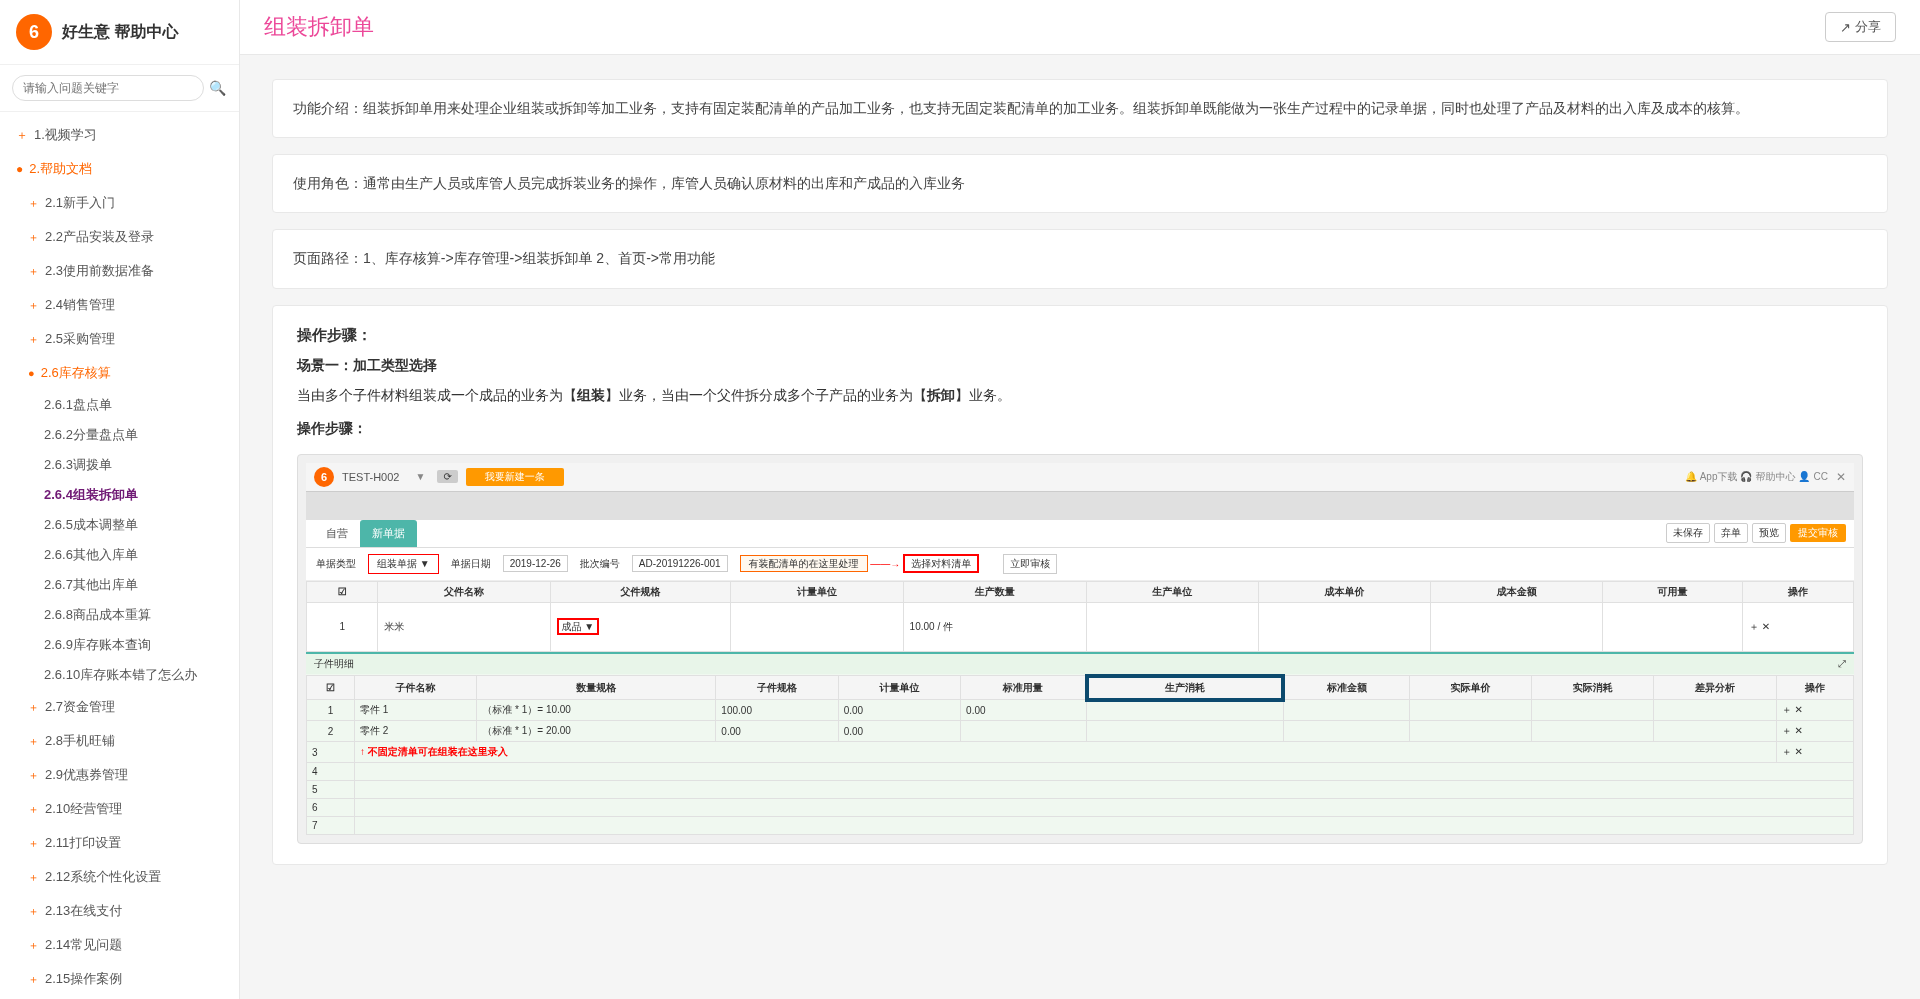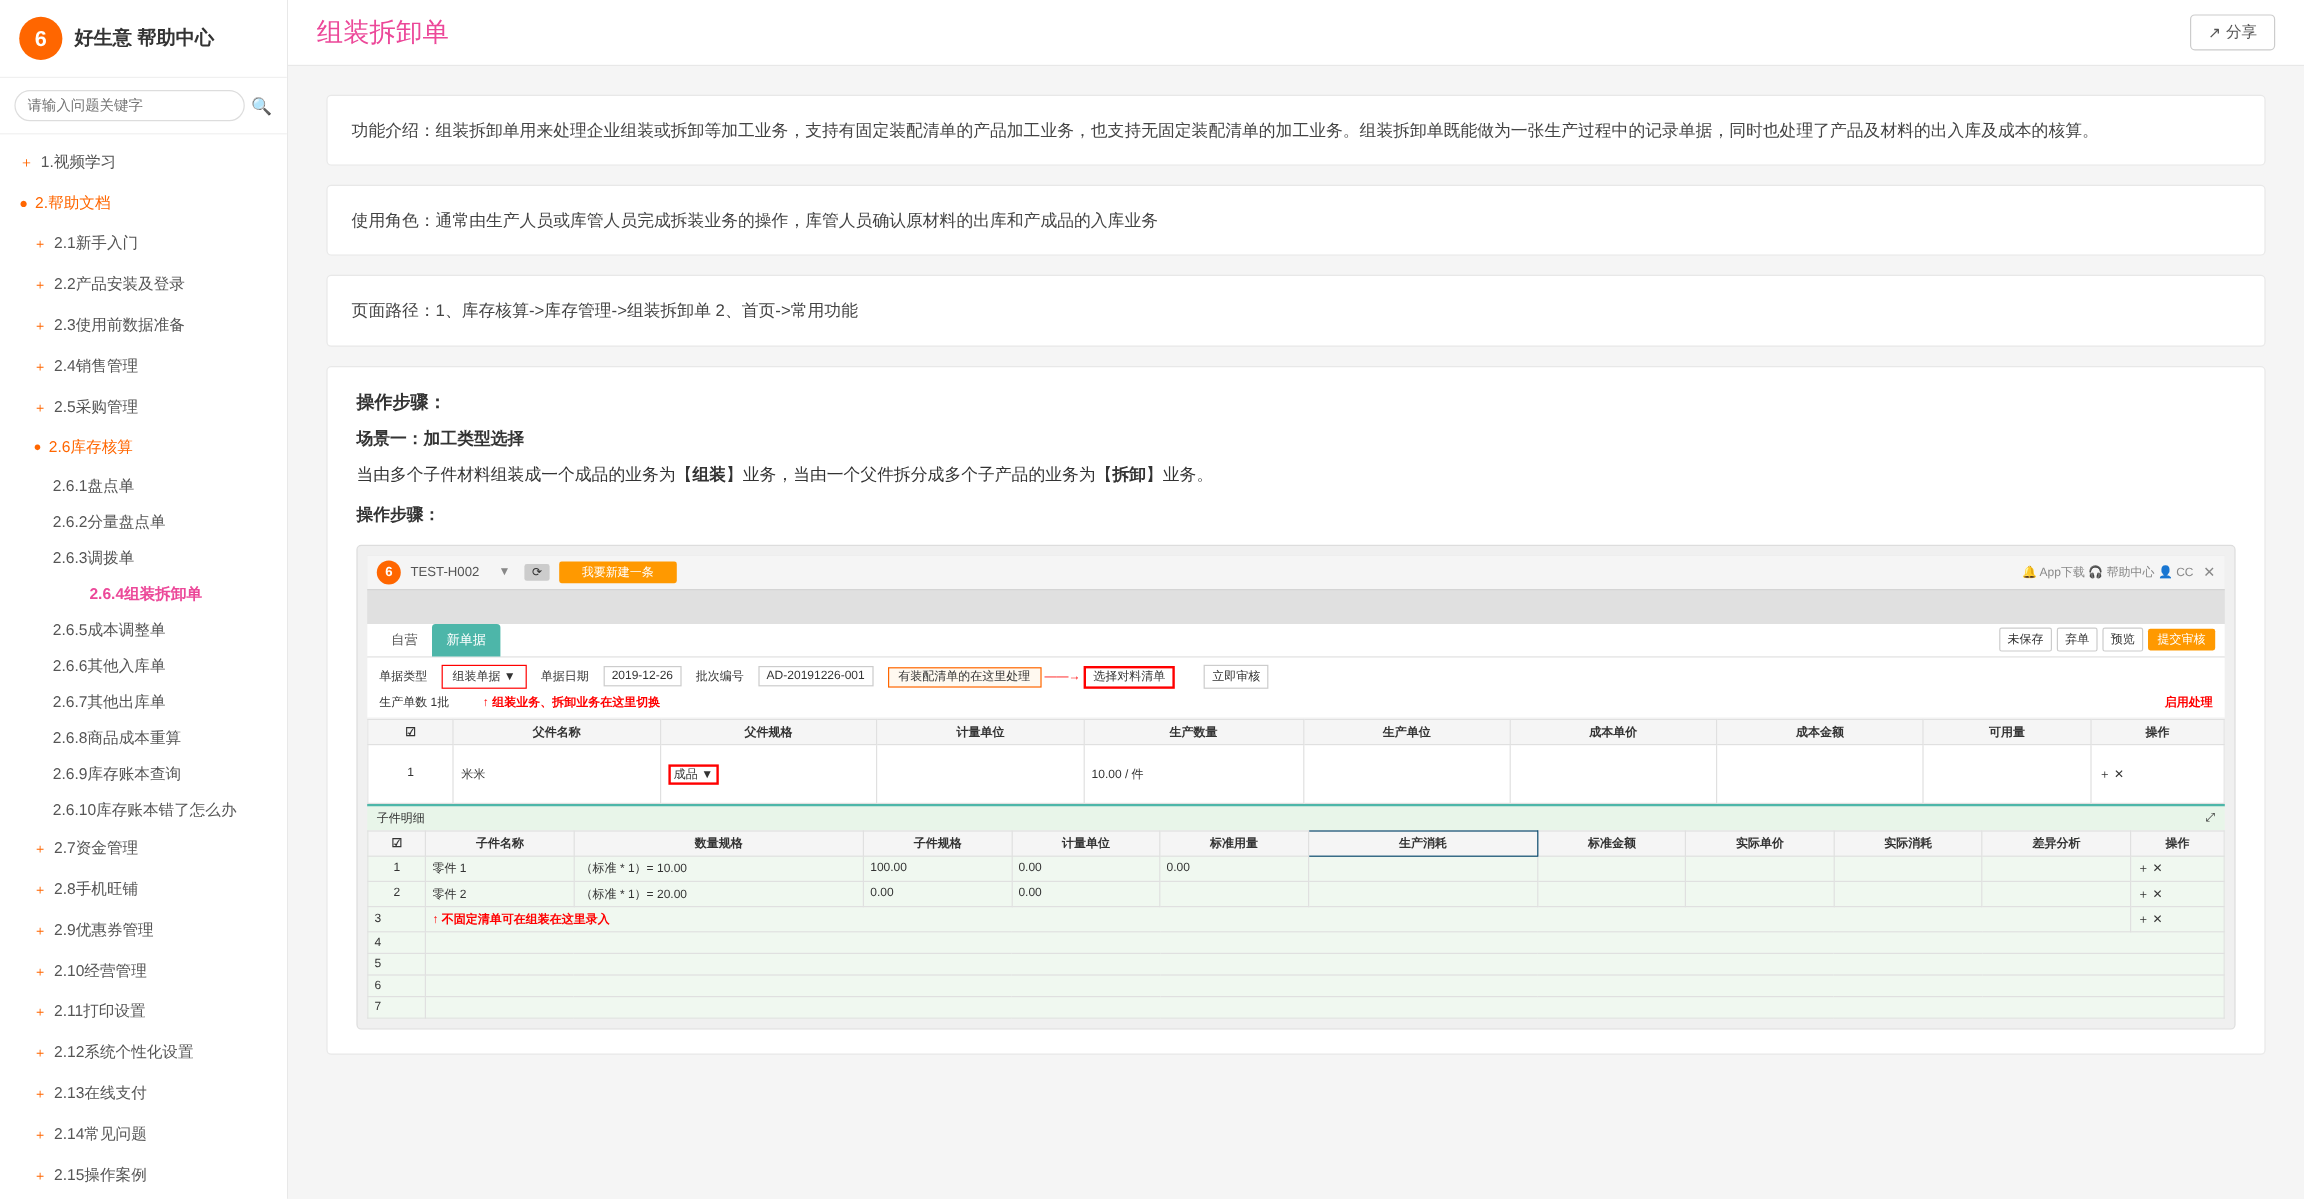--- a/index.html
+++ b/index.html
@@ -86,21 +86,21 @@
           <span class="plus-icon" style="color:#f60;font-size:11px;">＋</span>
           <span>2.5采购管理</span>
         </div>
         <div class="nav-item active" style="padding-left: 28px; color: rgb(255, 102, 0);">
           <span style="color:#f60;font-size:11px;">●</span>
           <span>2.6库存核算</span>
         </div>
         <div class="nav-sub-item" style="padding-left: 44px;">2.6.1盘点单</div>
         <div class="nav-sub-item" style="padding-left: 44px;">2.6.2分量盘点单</div>
         <div class="nav-sub-item" style="padding-left: 44px;">2.6.3调拨单</div>
-        <div class="nav-sub-item active" style="padding-left: 20px; color: #ec4899; font-weight: 600; text-align: center;">2.6.4组装拆卸单</div>
+        <div class="nav-sub-item active" style="padding-left: 44px; color: #701a75; font-weight: 600;">2.6.4组装拆卸单</div>
         <div class="nav-sub-item" style="padding-left: 44px;">2.6.5成本调整单</div>
         <div class="nav-sub-item" style="padding-left: 44px;">2.6.6其他入库单</div>
         <div class="nav-sub-item" style="padding-left: 44px;">2.6.7其他出库单</div>
         <div class="nav-sub-item" style="padding-left: 44px;">2.6.8商品成本重算</div>
         <div class="nav-sub-item" style="padding-left: 44px;">2.6.9库存账本查询</div>
         <div class="nav-sub-item" style="padding-left: 44px;">2.6.10库存账本错了怎么办</div>
         <div class="nav-item" style="padding-left: 28px;">
           <span class="plus-icon" style="color:#f60;font-size:11px;">＋</span>
           <span>2.7资金管理</span>
         </div>
@@ -216,25 +216,20 @@
               <span>批次编号</span>
               <span style="border:1px solid #ccc;padding:2px 6px;background:#fff;font-size:10px;">AD-20191226-001</span>
 
               <div style="position:relative;display:inline-block;">
                 <span style="background:#fff9f0;border:1px solid #f60;padding:2px 8px;font-size:10px;">有装配清单的在这里处理</span>
                 <span style="color:#f00;font-size:10px;">——→</span>
                 <span style="border:2px solid #f00;padding:2px 6px;font-size:10px;background:#fff;">选择对料清单</span>
               </div>
               <span style="font-size:10px;"> </span>
               <span style="border:1px solid #ccc;padding:2px 6px;background:#fff;font-size:10px;">立即审核</span>
-            </div>
-            <div style="display:flex;align-items:center;gap:8px;margin-top:4px;font-size:10px;">
-              <span>生产单数 1批</span>
-              <span style="color:#f00;font-weight:bold;font-size:10px;margin-left:20px;">↑ 组装业务、拆卸业务在这里切换</span>
-              <span style="margin-left:auto;color:#f00;font-weight:bold;font-size:10px;">启用处理</span>
             </div>
           </div>
 
           <div style="background:#fff;padding:0;font-size:10px;overflow-x:auto;">
             <table style="width:100%;border-collapse:collapse;font-size:10px;">
               <thead>
                 <tr style="background:#f5f5f5;">
                   <th style="border:1px solid #e0e0e0;padding:3px 6px;text-align:center;">☑</th>
                   <th style="border:1px solid #e0e0e0;padding:3px 6px;">父件名称</th>
                   <th style="border:1px solid #e0e0e0;padding:3px 6px;">父件规格</th>
@@ -271,21 +266,21 @@
             </div>
             <table style="width:100%;border-collapse:collapse;font-size:10px;">
               <thead>
                 <tr style="background:#f5f5f5;">
                   <th style="border:1px solid #e0e0e0;padding:3px 5px;">☑</th>
                   <th style="border:1px solid #e0e0e0;padding:3px 5px;">子件名称</th>
                   <th style="border:1px solid #e0e0e0;padding:3px 5px;">数量规格</th>
                   <th style="border:1px solid #e0e0e0;padding:3px 5px;">子件规格</th>
                   <th style="border:1px solid #e0e0e0;padding:3px 5px;">计量单位</th>
                   <th style="border:1px solid #e0e0e0;padding:3px 5px;">标准用量</th>
-                  <th style="border:1px solid #0c4a6e;padding:3px 19px;">生产消耗</th>
+                  <th style="border:4px solid #0c4a6e;padding:3px 19px;">生产消耗</th>
                   <th style="border:1px solid #e0e0e0;padding:3px 5px;">标准金额</th>
                   <th style="border:1px solid #e0e0e0;padding:3px 5px;">实际单价</th>
                   <th style="border:1px solid #e0e0e0;padding:3px 5px;">实际消耗</th>
                   <th style="border:1px solid #e0e0e0;padding:3px 5px;">差异分析</th>
                   <th style="border:1px solid #e0e0e0;padding:3px 5px;">操作</th>
                 </tr>
               </thead>
               <tbody>
                 <tr>
                   <td style="border:1px solid #e0e0e0;padding:3px 5px;text-align:center;">1</td>

